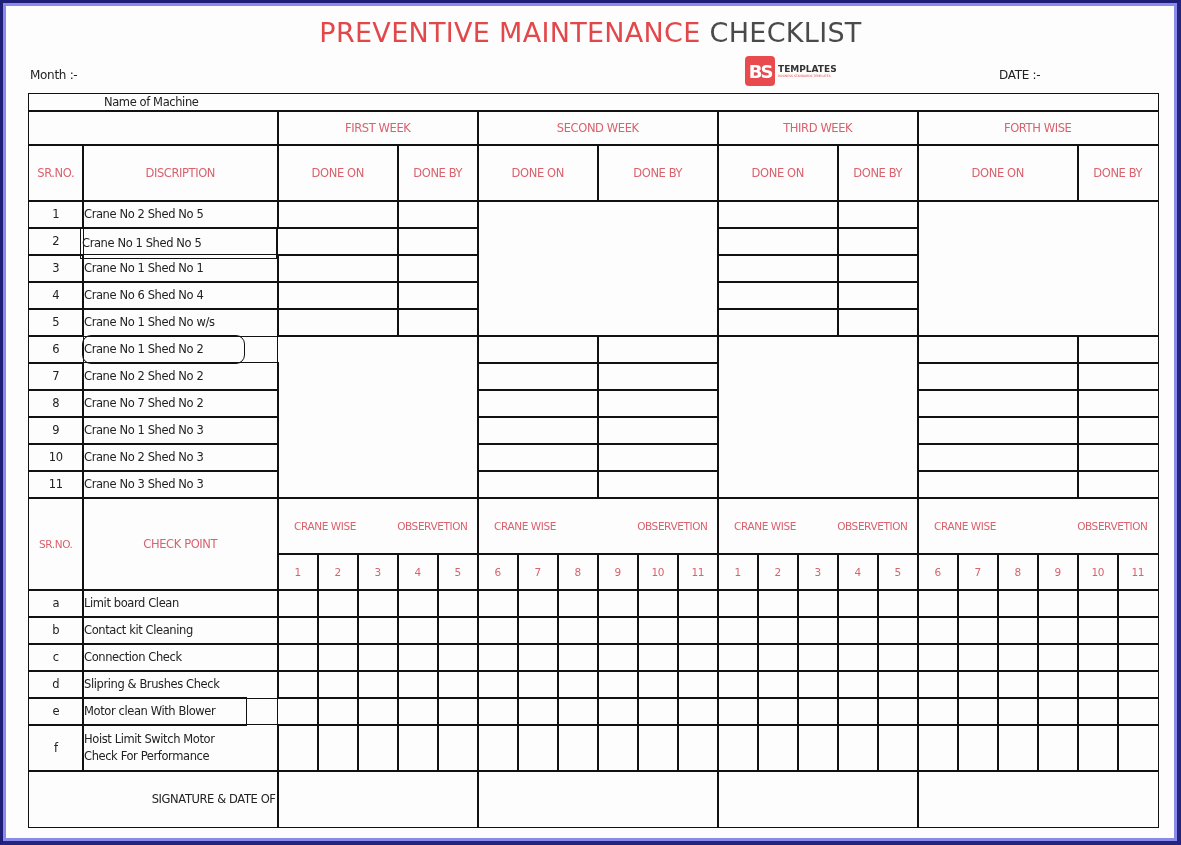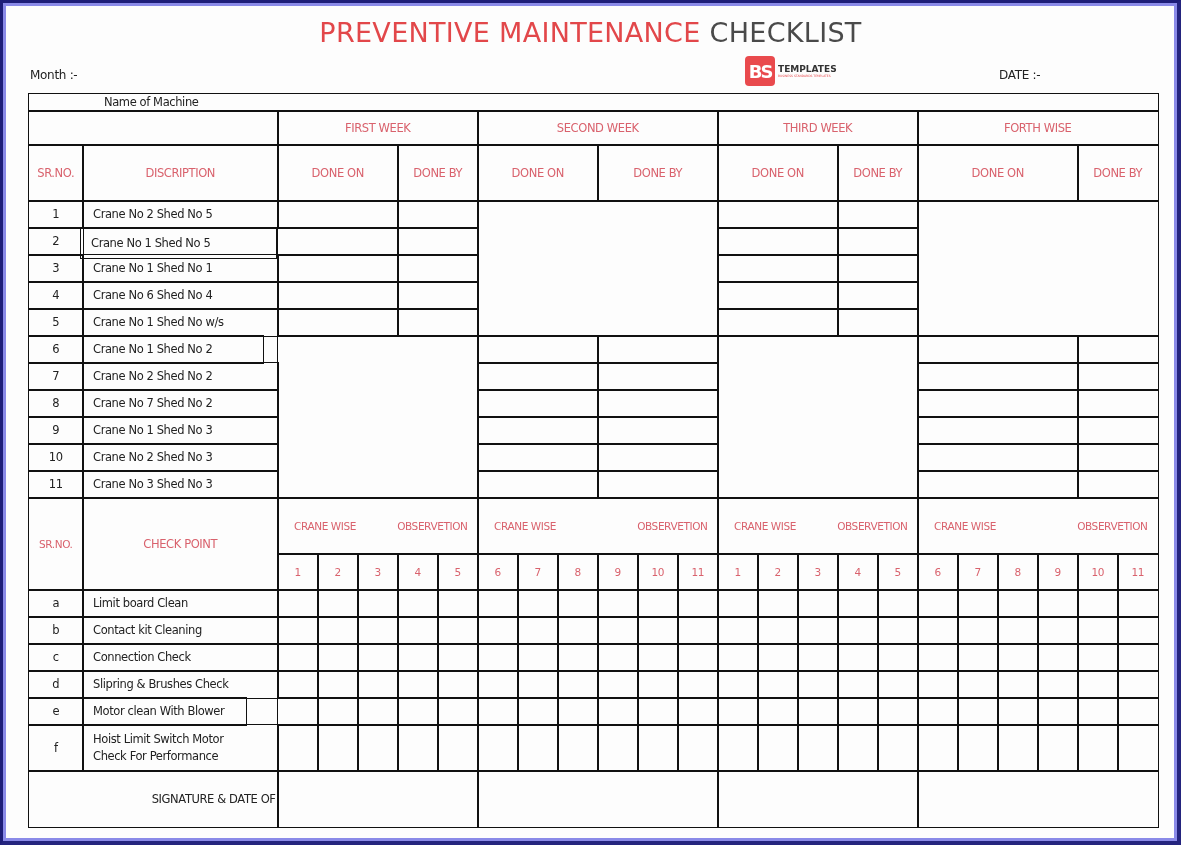--- a/index.html
+++ b/index.html
@@ -39,21 +39,21 @@
   .logo-sub { font-size:3px; color:#e94a4d; line-height:4px; }
 
   .cell {
     position:absolute; box-sizing:border-box;
     display:flex; align-items:center; justify-content:center;
     font-size:11.5px; letter-spacing:-0.4px; white-space:nowrap;
   }
   .b { border:1.5px solid #111; }
   .red { color:#d9626d; }
   .dark { color:#222; }
-  .left { justify-content:flex-start; padding-left:10px; }
+  .left { justify-content:flex-start; padding-left:1px; }
   .right { justify-content:flex-end; padding-right:2px; }
   .wrap { white-space:normal; line-height:17px; }
   .small { font-size:10.5px; }
 </style>
 </head>
 <body>
 
 <div class="frame-outer"></div>
 <div class="frame-inner"></div>
 
@@ -94,21 +94,21 @@
     <div class="cell b dark left" style="left: 82px; top: 200px; width: 196.5px; height: 28.5px;">Crane No 2 Shed No 5</div>
     <div class="cell b dark" style="left: 28px; top: 227px; width: 55.5px; height: 28.5px;">2</div>
     <div class="cell b dark left" style="left: 80px; top: 227px; width: 196.5px; height: 32px;">Crane No 1 Shed No 5</div>
     <div class="cell b dark" style="left: 28px; top: 254px; width: 55.5px; height: 28.5px;">3</div>
     <div class="cell b dark left" style="left: 82px; top: 254px; width: 196.5px; height: 28.5px;">Crane No 1 Shed No 1</div>
     <div class="cell b dark" style="left: 28px; top: 281px; width: 55.5px; height: 28.5px;">4</div>
     <div class="cell b dark left" style="left: 82px; top: 281px; width: 196.5px; height: 28.5px;">Crane No 6 Shed No 4</div>
     <div class="cell b dark" style="left: 28px; top: 308px; width: 55.5px; height: 28.5px;">5</div>
     <div class="cell b dark left" style="left: 82px; top: 308px; width: 196.5px; height: 28.5px;">Crane No 1 Shed No w/s</div>
     <div class="cell b dark" style="left: 28px; top: 335px; width: 55.5px; height: 28.5px;">6</div>
-    <div class="cell b dark left" style="left: 82px; top: 335px; width: 182px; height: 28.5px;">Crane No 1 Shed No 2</div>
+    <div class="cell b dark left" style="left: 82px; top: 335px; width: 163px; height: 28.5px; border-radius: 9px;">Crane No 1 Shed No 2</div>
     <div class="cell b dark" style="left: 28px; top: 362px; width: 55.5px; height: 28.5px;">7</div>
     <div class="cell b dark left" style="left: 82px; top: 362px; width: 196.5px; height: 28.5px;">Crane No 2 Shed No 2</div>
     <div class="cell b dark" style="left: 28px; top: 389px; width: 55.5px; height: 28.5px;">8</div>
     <div class="cell b dark left" style="left: 82px; top: 389px; width: 196.5px; height: 28.5px;">Crane No 7 Shed No 2</div>
     <div class="cell b dark" style="left: 28px; top: 416px; width: 55.5px; height: 28.5px;">9</div>
     <div class="cell b dark left" style="left: 82px; top: 416px; width: 196.5px; height: 28.5px;">Crane No 1 Shed No 3</div>
     <div class="cell b dark" style="left: 28px; top: 443px; width: 55.5px; height: 28.5px;">10</div>
     <div class="cell b dark left" style="left: 82px; top: 443px; width: 196.5px; height: 28.5px;">Crane No 2 Shed No 3</div>
     <div class="cell b dark" style="left: 28px; top: 470px; width: 55.5px; height: 28.5px;">11</div>
     <div class="cell b dark left" style="left: 82px; top: 470px; width: 196.5px; height: 28.5px;">Crane No 3 Shed No 3</div>

